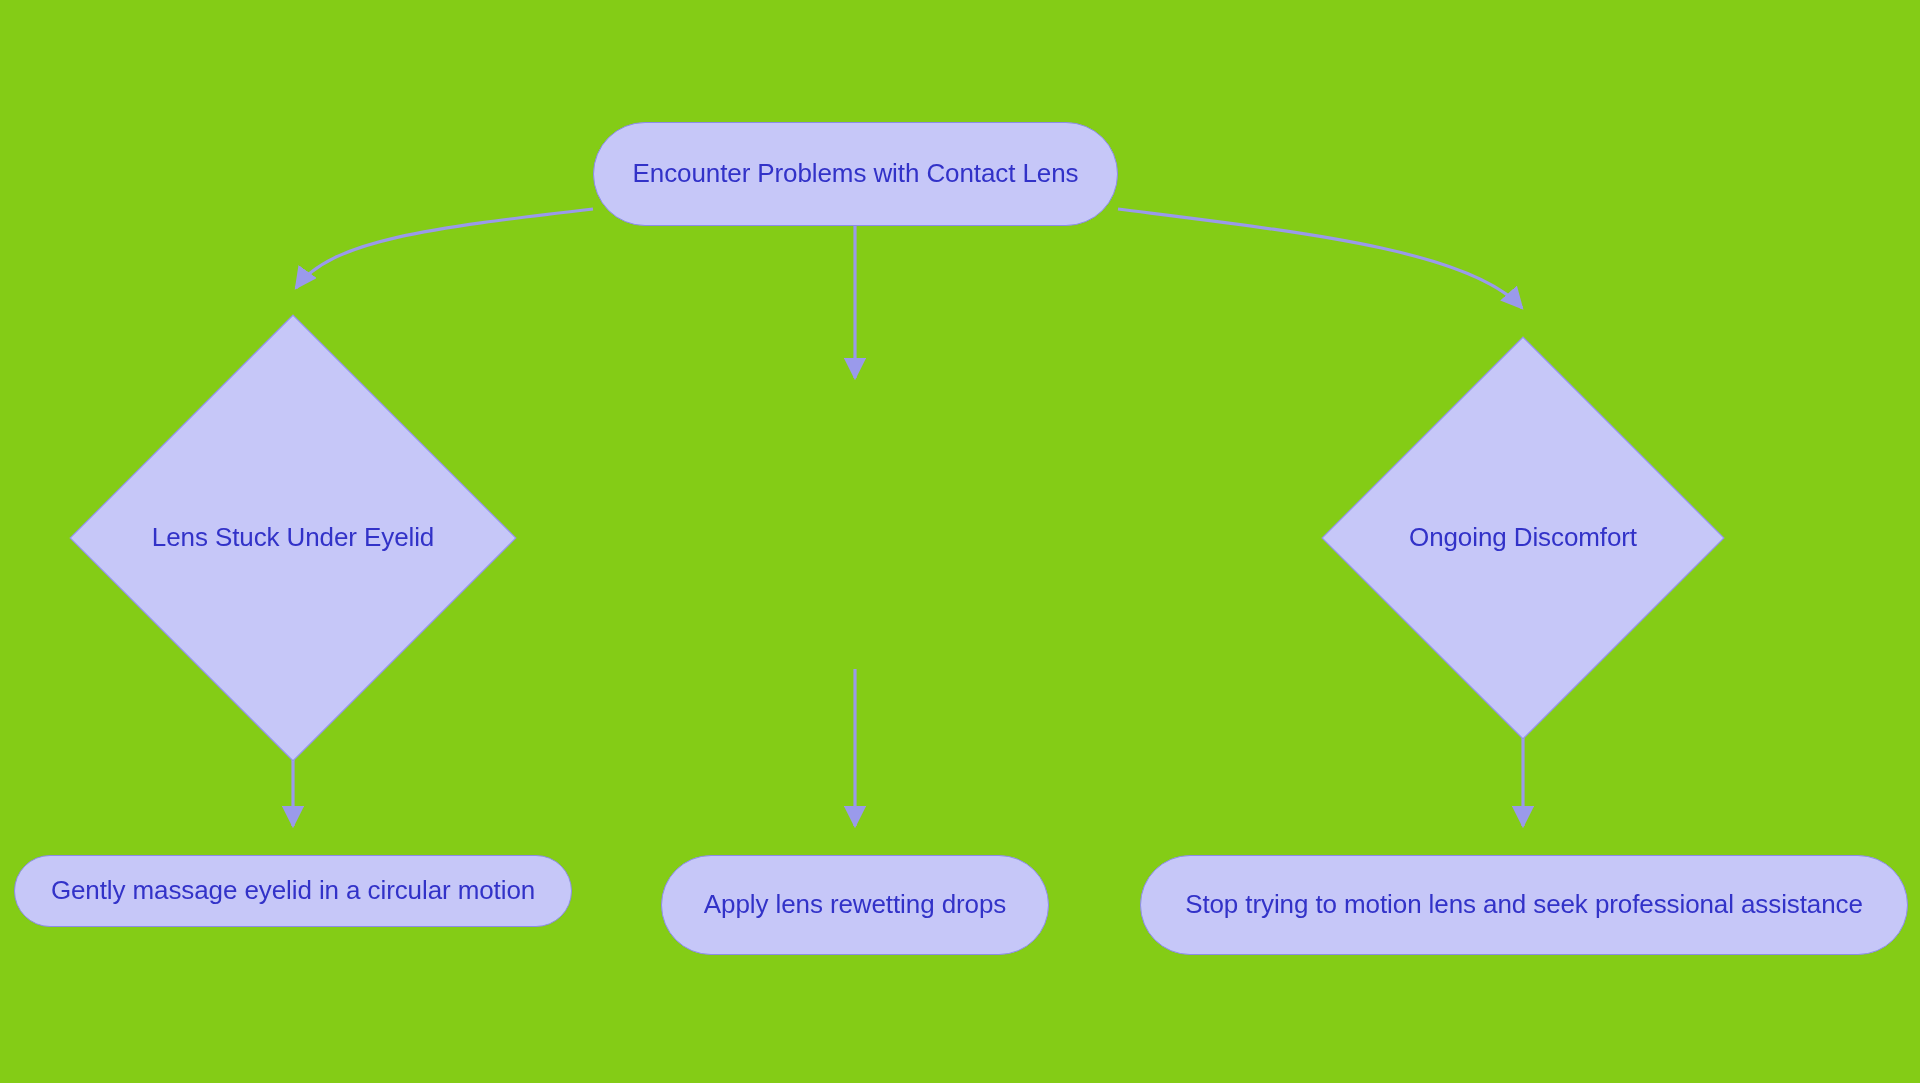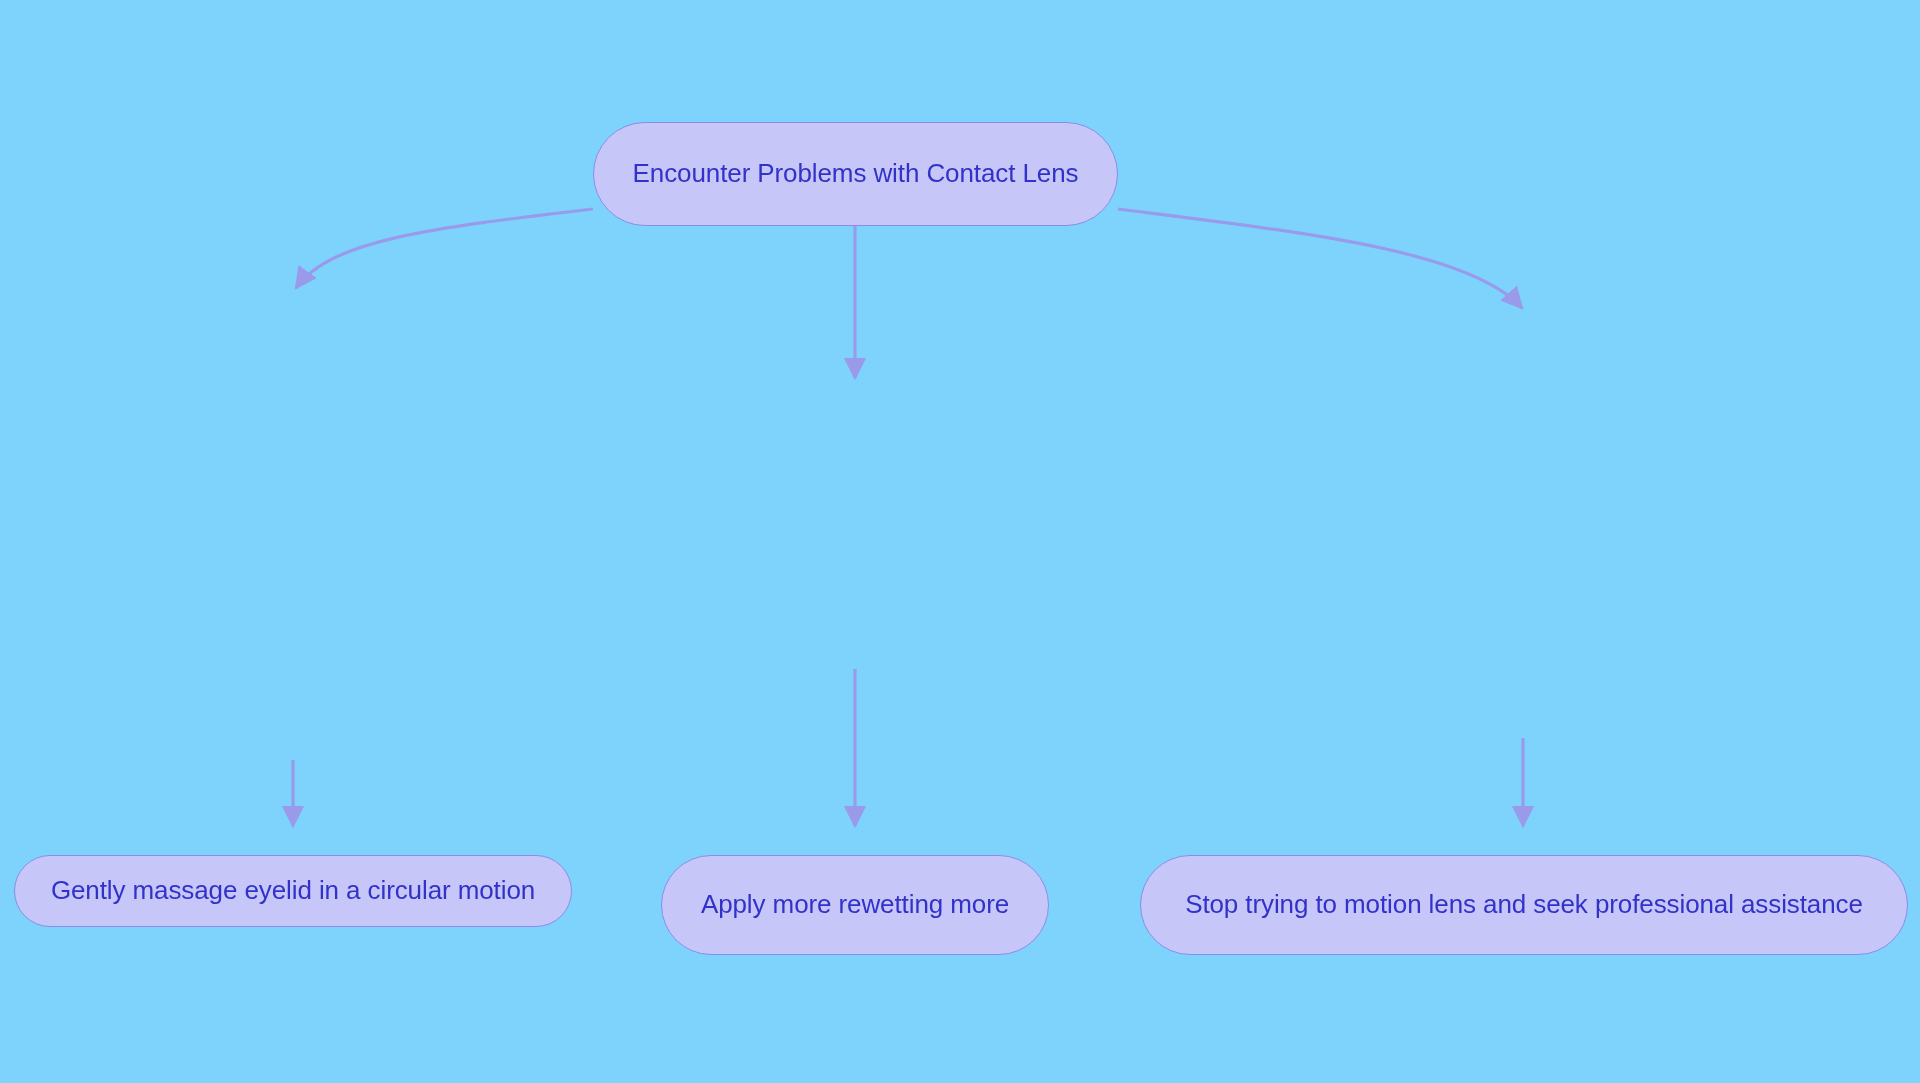--- a/index.html
+++ b/index.html
@@ -8,21 +8,21 @@
     padding: 0;
     background: #ffffff;
   }
   body {
     font-family: "Liberation Sans", sans-serif;
   }
   #stage {
     position: relative;
     width: 1920px;
     height: 1083px;
-    background: #7dd3fc;
+    background: #84cc16;
     overflow: hidden;
   }
   #edges {
     position: absolute;
     left: 0;
     top: 0;
     width: 1920px;
     height: 1083px;
     pointer-events: none;
   }
@@ -88,28 +88,36 @@
 
     <path d="M 855,669 L 855,826" fill="none" stroke="#9a9aeb" stroke-width="3.2" marker-end="url(#arrowhead)"></path>
 
     <path d="M 1523,738 L 1523,826" fill="none" stroke="#9a9aeb" stroke-width="3.2" marker-end="url(#arrowhead)"></path>
   </svg>
 
   <div class="node node-round" style="left:593px; top:122px; width:525px; height:104px;">
     <span class="node-label">Encounter Problems with Contact Lens</span>
   </div>
 
+  <div class="node node-diamond" style="left:67px; top:316px; width:452px; height:444px;">
+    <div class="diamond-shape" style="width:314px; height:314px;"></div>
+    <span class="node-label diamond-label">Lens Stuck Under Eyelid</span>
+  </div>
 
 
+  <div class="node node-diamond" style="left:1321px; top:338px; width:404px; height:400px;">
+    <div class="diamond-shape" style="width:283px; height:283px;"></div>
+    <span class="node-label diamond-label">Ongoing Discomfort</span>
+  </div>
 
   <div class="node node-round" style="left:14px; top:855px; width:558px; height:72px;">
     <span class="node-label">Gently massage eyelid in a circular motion</span>
   </div>
 
   <div class="node node-round" style="left:661px; top:855px; width:388px; height:100px;">
-    <span class="node-label">Apply more rewetting more</span>
+    <span class="node-label">Apply lens rewetting drops</span>
   </div>
 
   <div class="node node-round" style="left:1140px; top:855px; width:768px; height:100px;">
     <span class="node-label">Stop trying to motion lens and seek professional assistance</span>
   </div>
 
 </div>
 
 </body></html>

